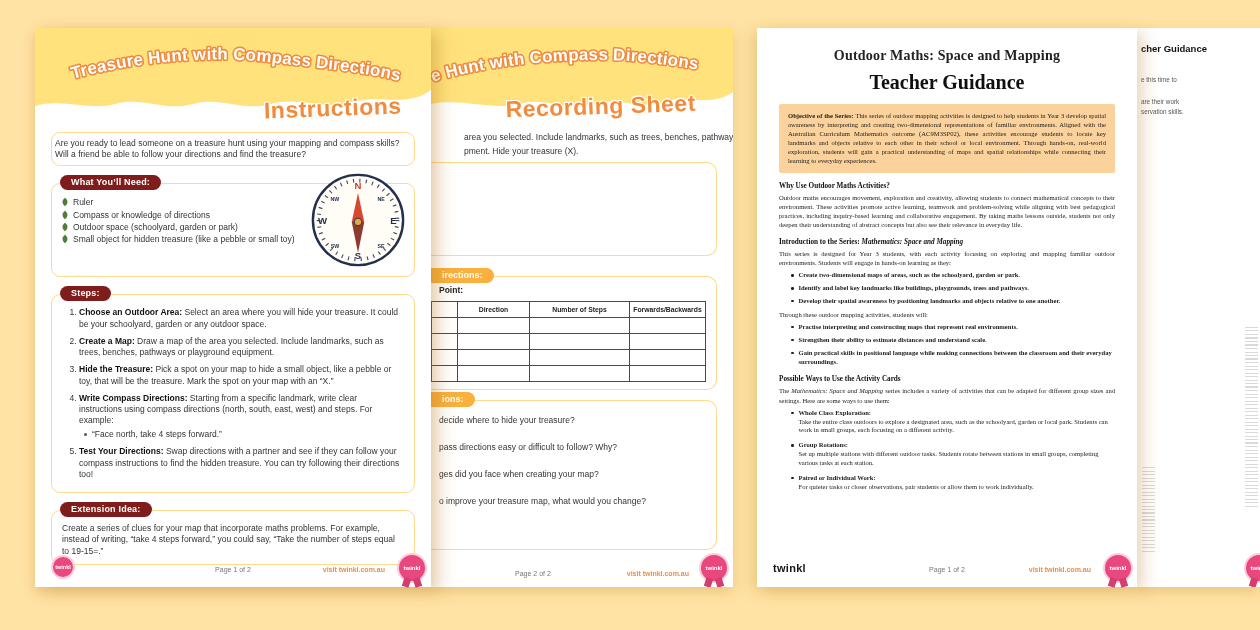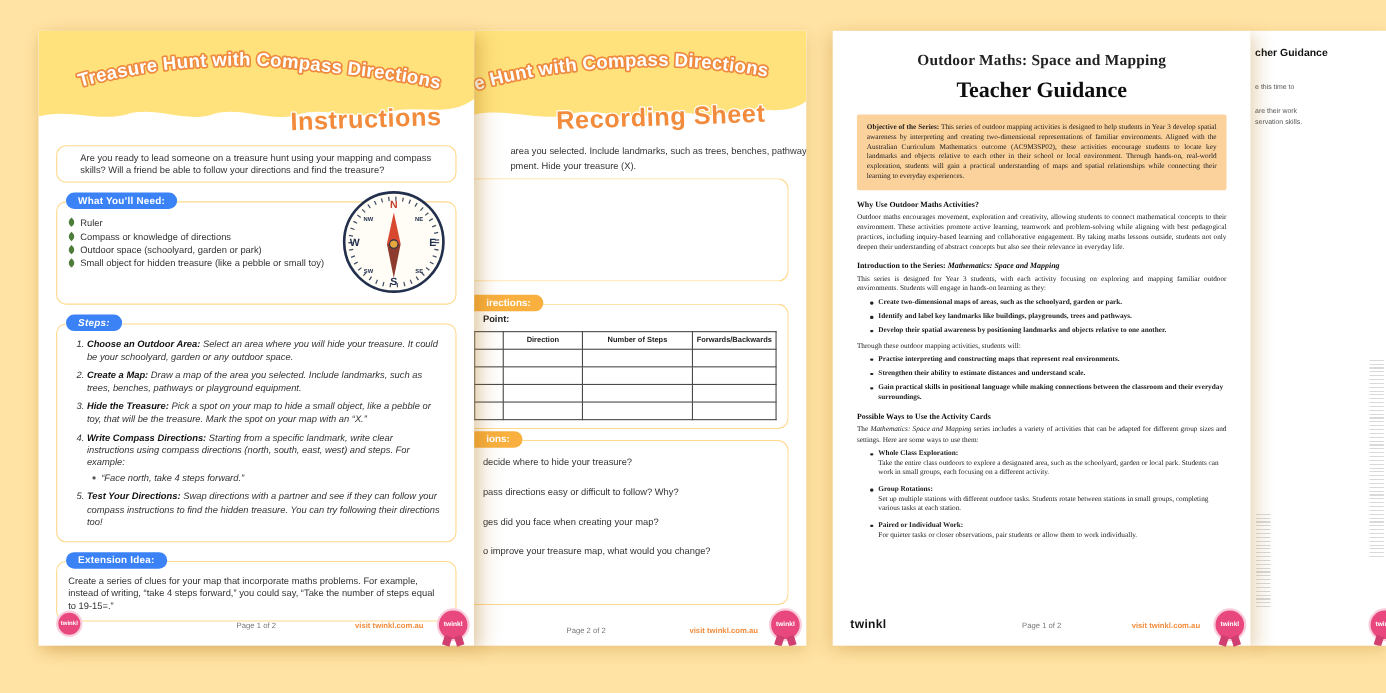--- a/index.html
+++ b/index.html
@@ -16,34 +16,34 @@
   .wavefill { fill:#ffe27c; }
   .arc-title { font-size:17px; font-weight:bold; fill:#ffffff; stroke:#ef8a3e; stroke-width:3.1px;
                paint-order:stroke; stroke-linejoin:round; letter-spacing:.2px; }
   .mid-anchor { text-anchor:middle; }
   .arc-sub { font-size:23px; font-weight:bold; fill:#f28c3c; stroke:#ffffff; stroke-width:2.2px;
              paint-order:stroke; stroke-linejoin:round; text-anchor:middle; letter-spacing:.5px; }
 
   
   .c1 { padding:0 16px; position:relative; }
   .ybox { position:relative; border:1.5px solid #ffd98c; border-radius:9px; background:#fff; }
-  .intro { margin-top:4px; padding:5px 21px; }
+  .intro { margin-top:4px; padding:5px 3px; }
   .intro p { margin:0; font-size:8.5px; line-height:1.32; color:#333; }
-  .pill { position:absolute; top:-9px; left:8px; background:#3b82f6; color:#fff; font-weight:bold;
+  .pill { position:absolute; top:-9px; left:8px; background:#7f1d1d; color:#fff; font-weight:bold;
           font-size:9px; padding:2px 11px 3px; border-radius:9px; letter-spacing:.2px; white-space:nowrap; }
   .sect { margin-top:17px; }
   .need { padding:12px 10px 6px; min-height:74px; }
   .need-list { margin:0; padding:0; list-style:none; width:258px; }
   .need-list li { display:flex; gap:5px; align-items:flex-start; font-size:8.5px; line-height:1.45; color:#333; }
   .leaf { flex:none; width:6px; height:6px; margin-top:3px; background:#4e7d3a; border-radius:0 70% 0 70%; transform:rotate(45deg); }
   .compass { position:absolute; right:8px; top:-12px; }
   .compass .card { font-size:10px; font-weight:bold; fill:#23304d; text-anchor:middle; }
   .compass .cardN { fill:#c43f2e; }
   .compass .inter { font-size:5.5px; font-weight:bold; fill:#23304d; text-anchor:middle; }
-  .stepsbox { padding:12px 12px 6px;font-style:italic; }
+  .stepsbox { padding:12px 12px 6px; }
   .steps-list { margin:0; padding-left:15px; font-size:8.5px; color:#333; }
   .steps-list > li { margin-bottom:6px; line-height:1.32; }
   .lead { font-weight:bold; color:#111; }
   .examples { list-style:none; margin:3px 0 0; padding-left:5px; }
   .examples li { display:flex; gap:5px; margin-bottom:3px; line-height:1.3; }
   .dotb { flex:none; width:3px; height:3px; border-radius:50%; background:#555; margin-top:4px; }
   .ext { padding:12px 10px 7px; }
   .ext p { margin:0; font-size:8.5px; line-height:1.32; color:#333; }
 
   

